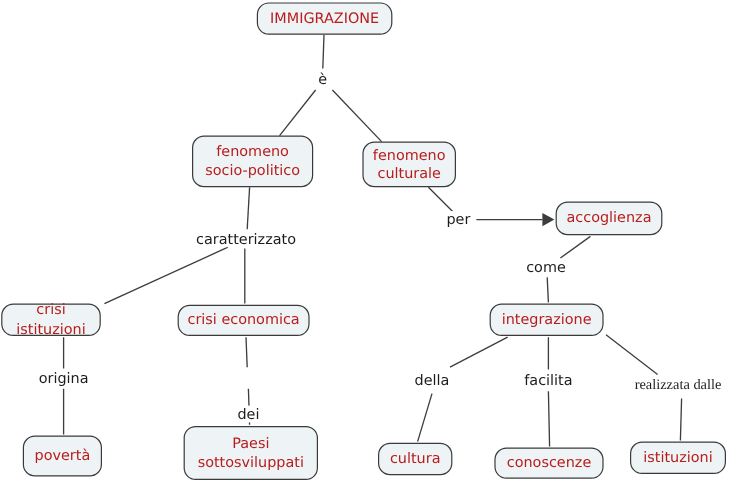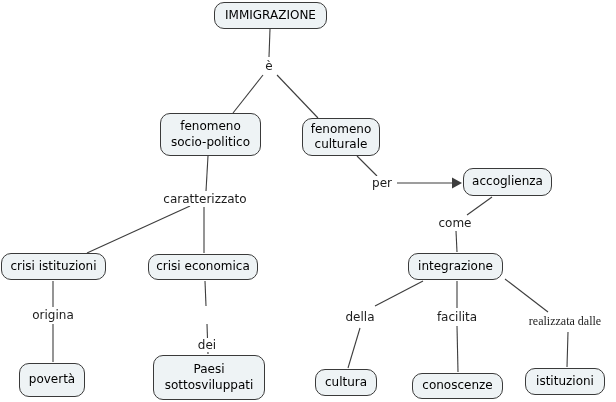--- a/index.html
+++ b/index.html
@@ -21,21 +21,21 @@
     box-sizing: border-box;
     display: flex;
     align-items: center;
     justify-content: center;
     text-align: center;
     background: #eef3f5;
     border: 1.3px solid #3a3a3a;
     border-radius: 10px;
     font-size: 12px;
     line-height: 1.28;
-    color: #000000;
+    color: #b91c1c;
     white-space: pre-line;
     padding: 1px 3px;
   }
   .link-label {
     position: absolute;
     transform: translate(-50%, -50%);
     font-size: 12px;
     color: #1c1c1c;
     background: #ffffff;
     padding: 0 2px;
@@ -69,21 +69,21 @@
       <line x1="505" y1="279" x2="548" y2="312" stroke="#3d3d3d" stroke-width="1.1"></line>
       <line x1="568" y1="332" x2="567" y2="367" stroke="#3d3d3d" stroke-width="1.1"></line>
     </svg>
   <div id="node-layer">
       <div class="node" style="left: 214px; top: 2px; width: 113px; height: 27px;">IMMIGRAZIONE</div>
       <div class="node" style="left: 160px; top: 113px; width: 101px; height: 43px;">fenomeno
 socio-politico</div>
       <div class="node" style="left: 302px; top: 118px; width: 78px; height: 38px;">fenomeno
 culturale</div>
       <div class="node" style="left: 463px; top: 168px; width: 89px; height: 28px;">accoglienza</div>
-      <div class="node" style="left: 1px; top: 253px; width: 105px; height: 27px;">crisi istituzioni</div>
+      <div class="node" style="left: 1px; top: 253px; width: 83px; height: 27px;">crisi istituzioni</div>
       <div class="node" style="left: 148px; top: 254px; width: 110px; height: 26px;">crisi economica</div>
       <div class="node" style="left: 408px; top: 253px; width: 95px; height: 27px;">integrazione</div>
       <div class="node" style="left: 19px; top: 363px; width: 66px; height: 34px;">povertà</div>
       <div class="node" style="left: 153px; top: 355px; width: 112px; height: 45px;">Paesi
 sottosviluppati</div>
       <div class="node" style="left: 315px; top: 369px; width: 62px; height: 27px;">cultura</div>
       <div class="node" style="left: 412px; top: 373px; width: 91px; height: 26px;">conoscenze</div>
       <div class="node" style="left: 525px; top: 368px; width: 80px; height: 27px;">istituzioni</div>
     </div>
   <div id="label-layer">

